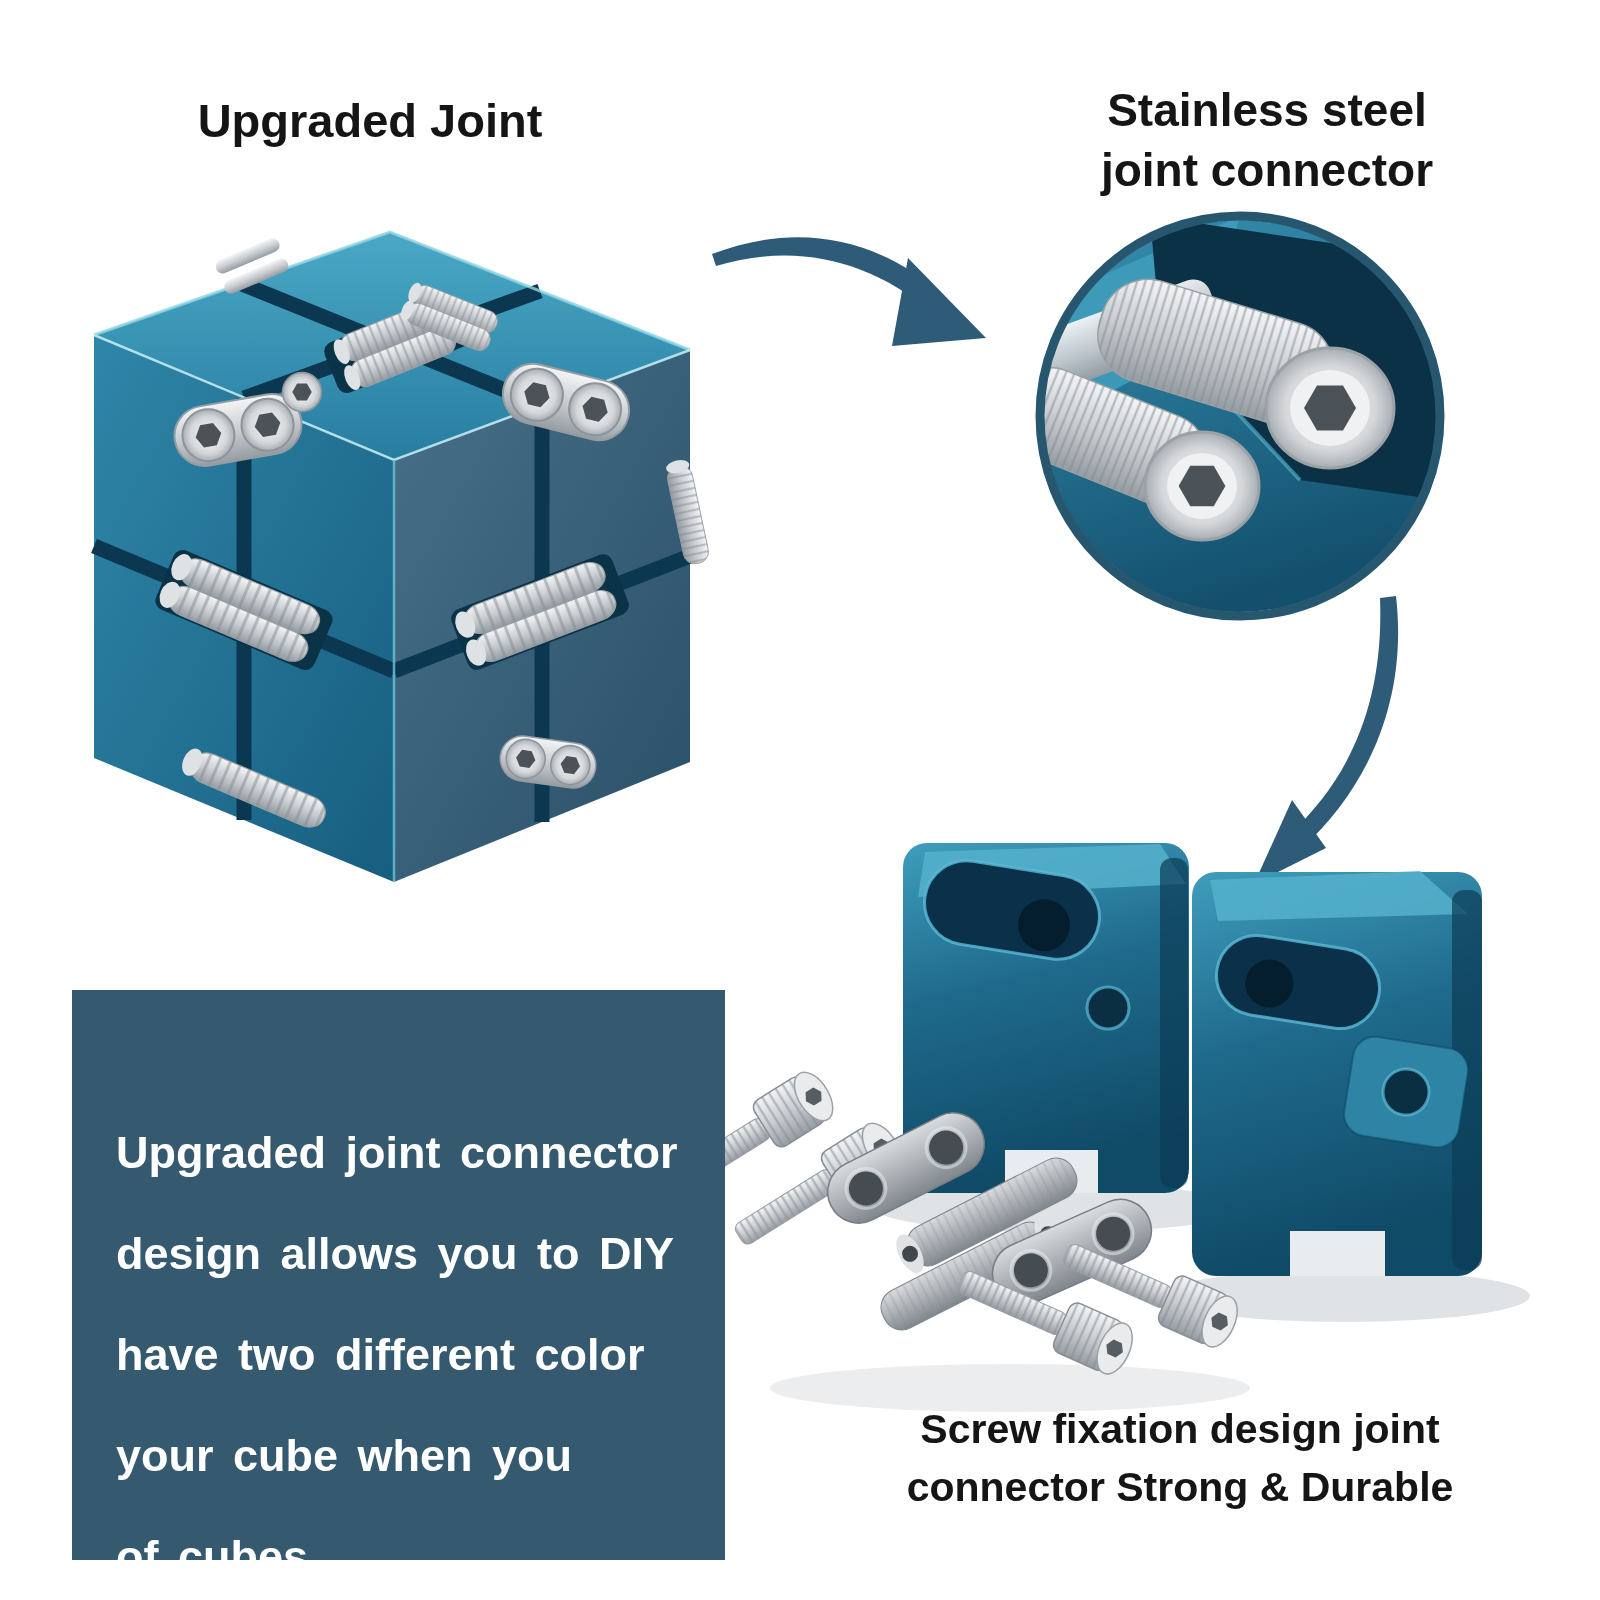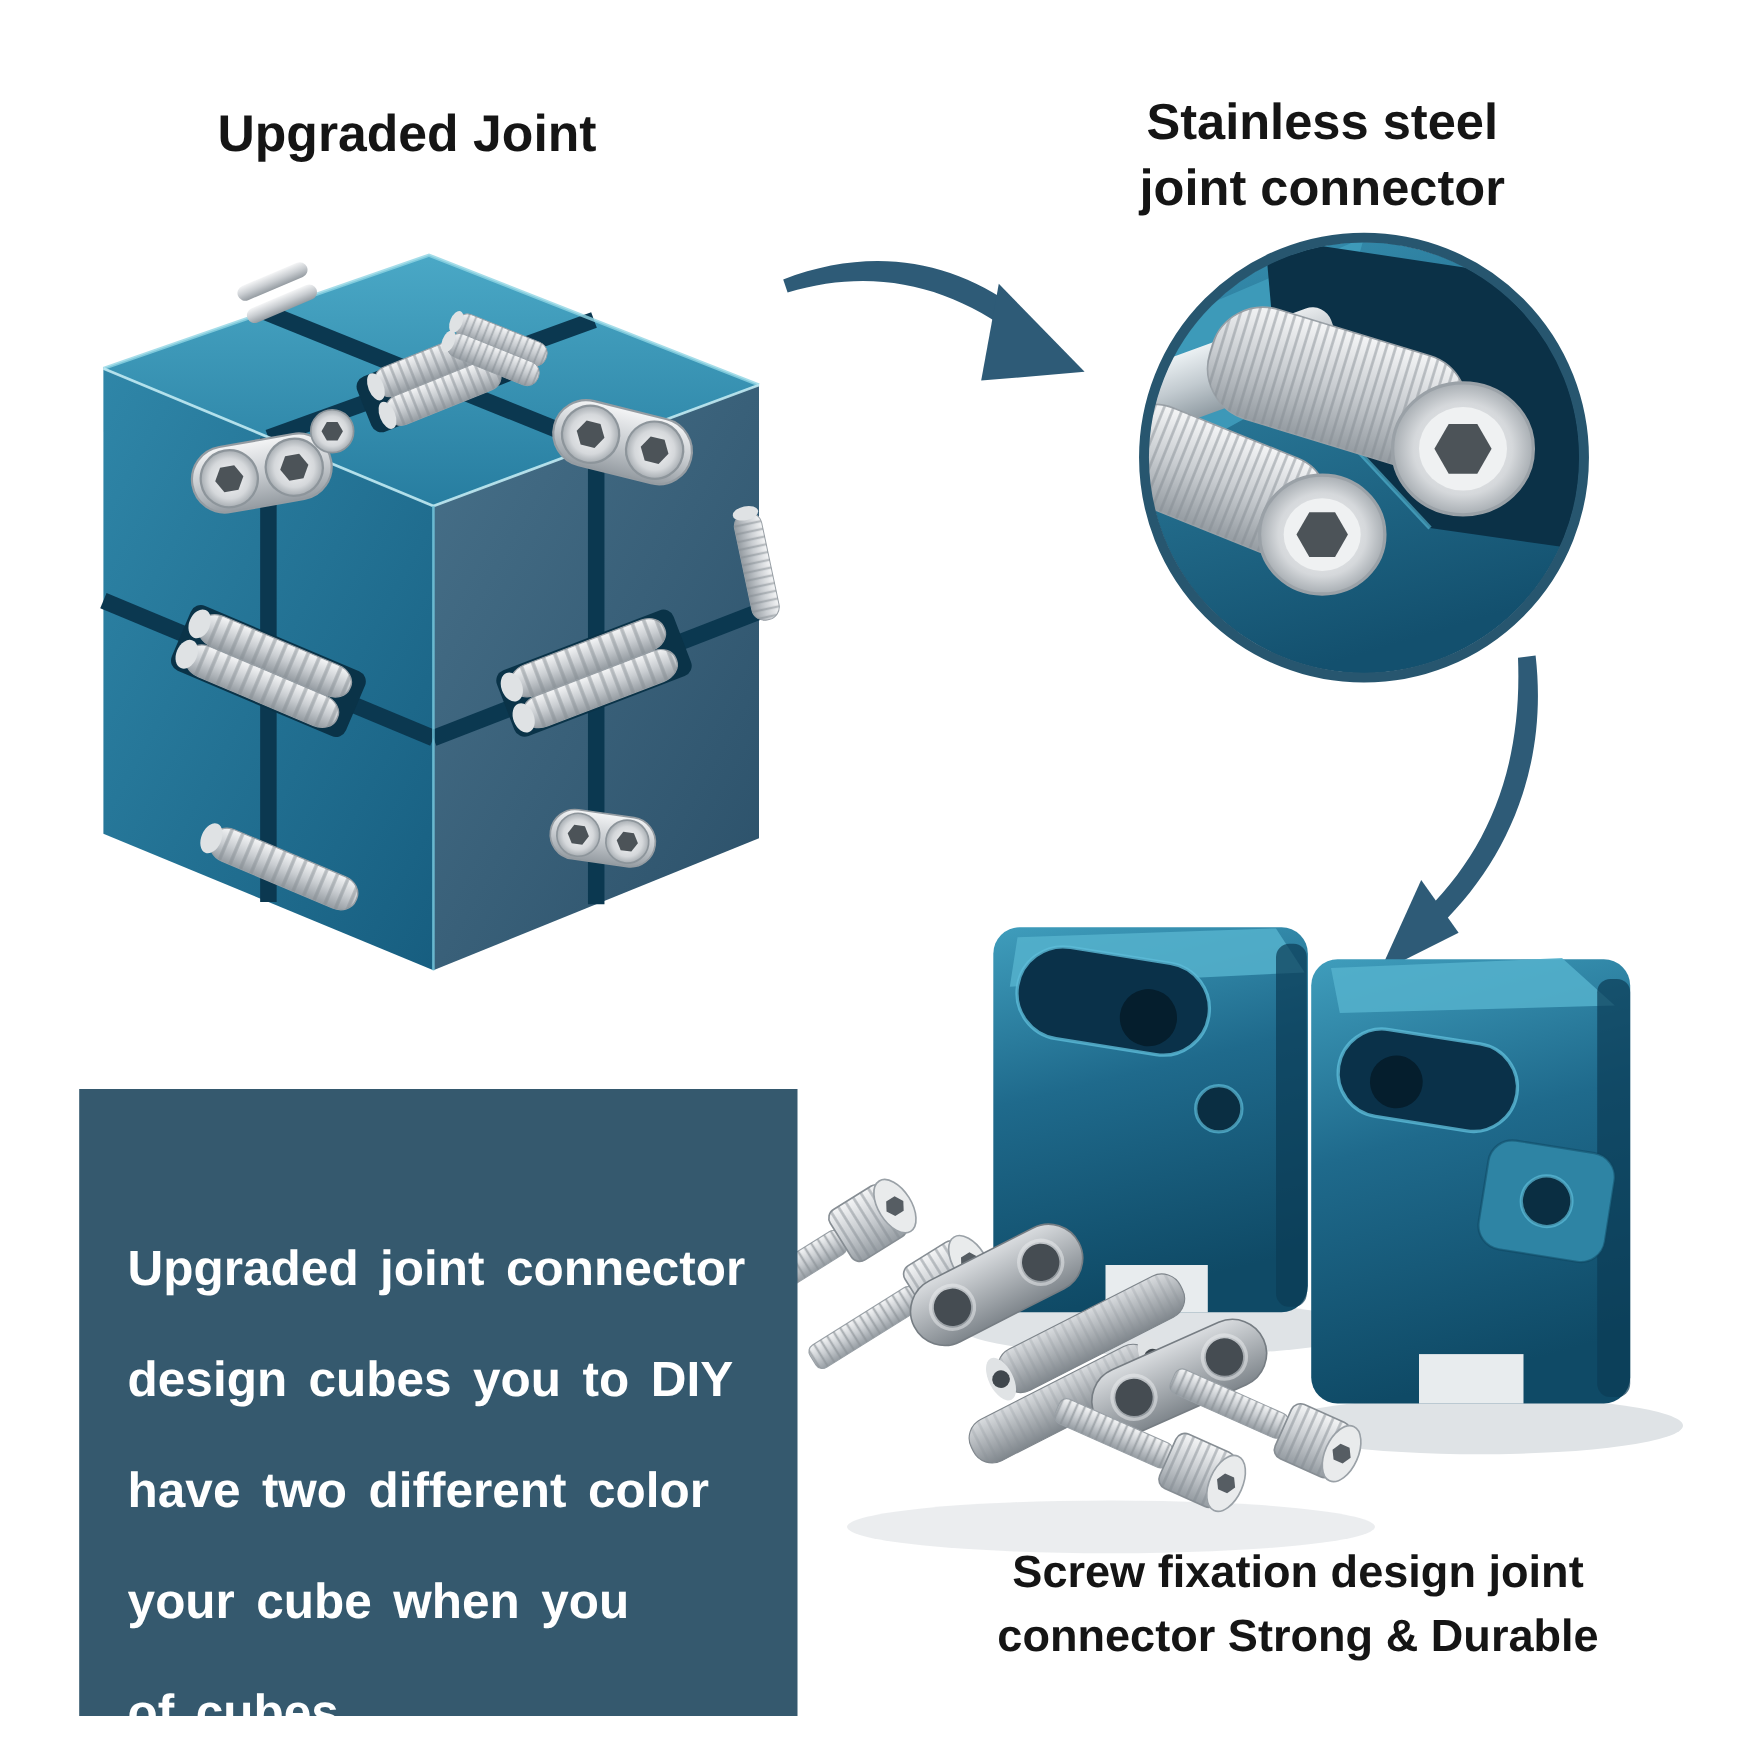--- a/index.html
+++ b/index.html
@@ -11,21 +11,21 @@
     overflow:hidden;
   }
   .art{position:absolute;left:0;top:0;width:1600px;height:1600px;}
   .title{
     position:absolute;
     color:var(--heading-text,#151515);
     font-weight:700;
     text-align:center;
   }
   .title-tl{left:20px;top:74px;width:700px;font-size:47px;line-height:64px;margin-top:15px;}
-  .title-tr{left:947px;top:80px;width:510px;font-size:46px;line-height:60px;}
+  .title-tr{left:1012px;top:80px;width:510px;font-size:46px;line-height:60px;}
   .caption-br{left:830px;top:1400px;width:700px;font-size:41px;line-height:58px;}
   .infobox{
     position:absolute;
     left:72px;top:990px;width:653px;height:570px;
     background:var(--info-box-bg,#35596e);
     box-sizing:border-box;
     padding:112px 28px 12px 44px;
   }
   .infobox .line{
     color:var(--info-box-text,#ffffff);
@@ -295,21 +295,21 @@
     <div>Upgraded Joint</div>
   </div>
 
   <div class="title title-tr">
     <div>Stainless steel</div>
     <div>joint connector</div>
   </div>
 
   <div class="infobox">
     <div class="line">Upgraded joint connector</div>
-    <div class="line">design cubes you to DIY</div>
+    <div class="line">design allows you to DIY</div>
     <div class="line">have two different color</div>
     <div class="line">your cube when you</div>
     <div class="line">of cubes</div>
   </div>
 
   <div class="title caption-br">
     <div>Screw fixation design joint</div>
     <div>connector Strong &amp; Durable</div>
   </div>
 

